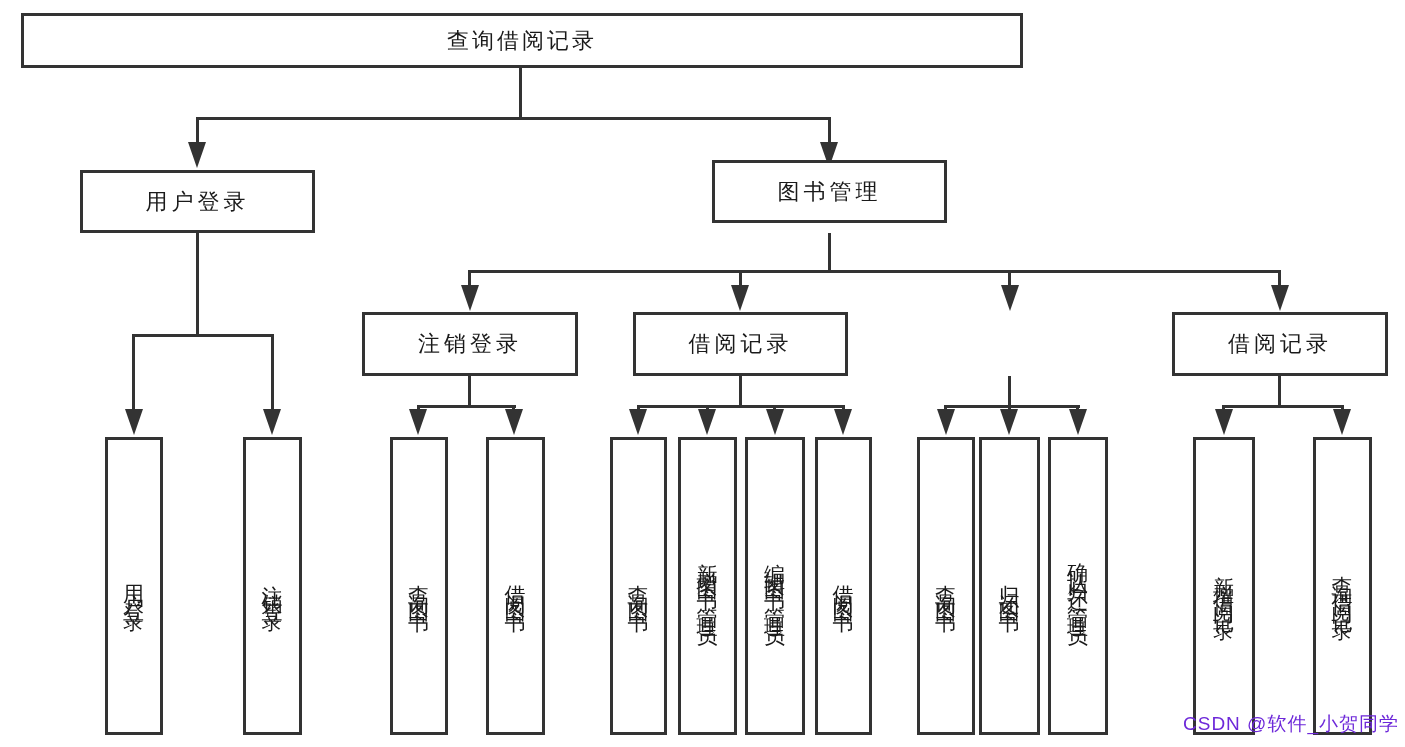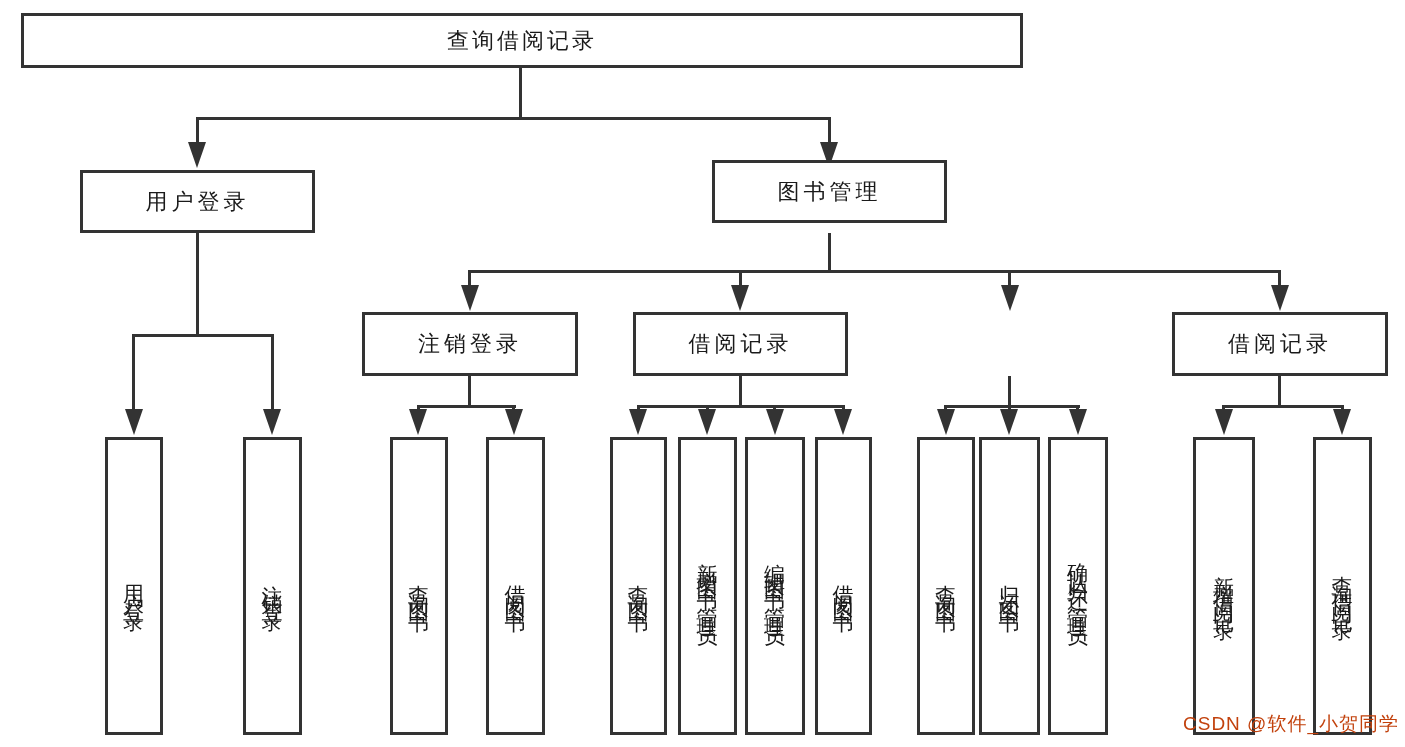--- a/index.html
+++ b/index.html
@@ -51,21 +51,21 @@
     border-left: 9px solid transparent;
     border-right: 9px solid transparent;
     border-top: 26px solid #333333;
     z-index: 1;
   }
   .watermark {
     position: absolute;
     left: 1183px;
     top: 711px;
     font-size: 19px;
-    color: #c2410c;
+    color: #6d28d9;
     letter-spacing: 1px;
     white-space: nowrap;
     z-index: 5;
   }
 </style>
 </head>
 <body>
 
 <div id="canvas">
 

